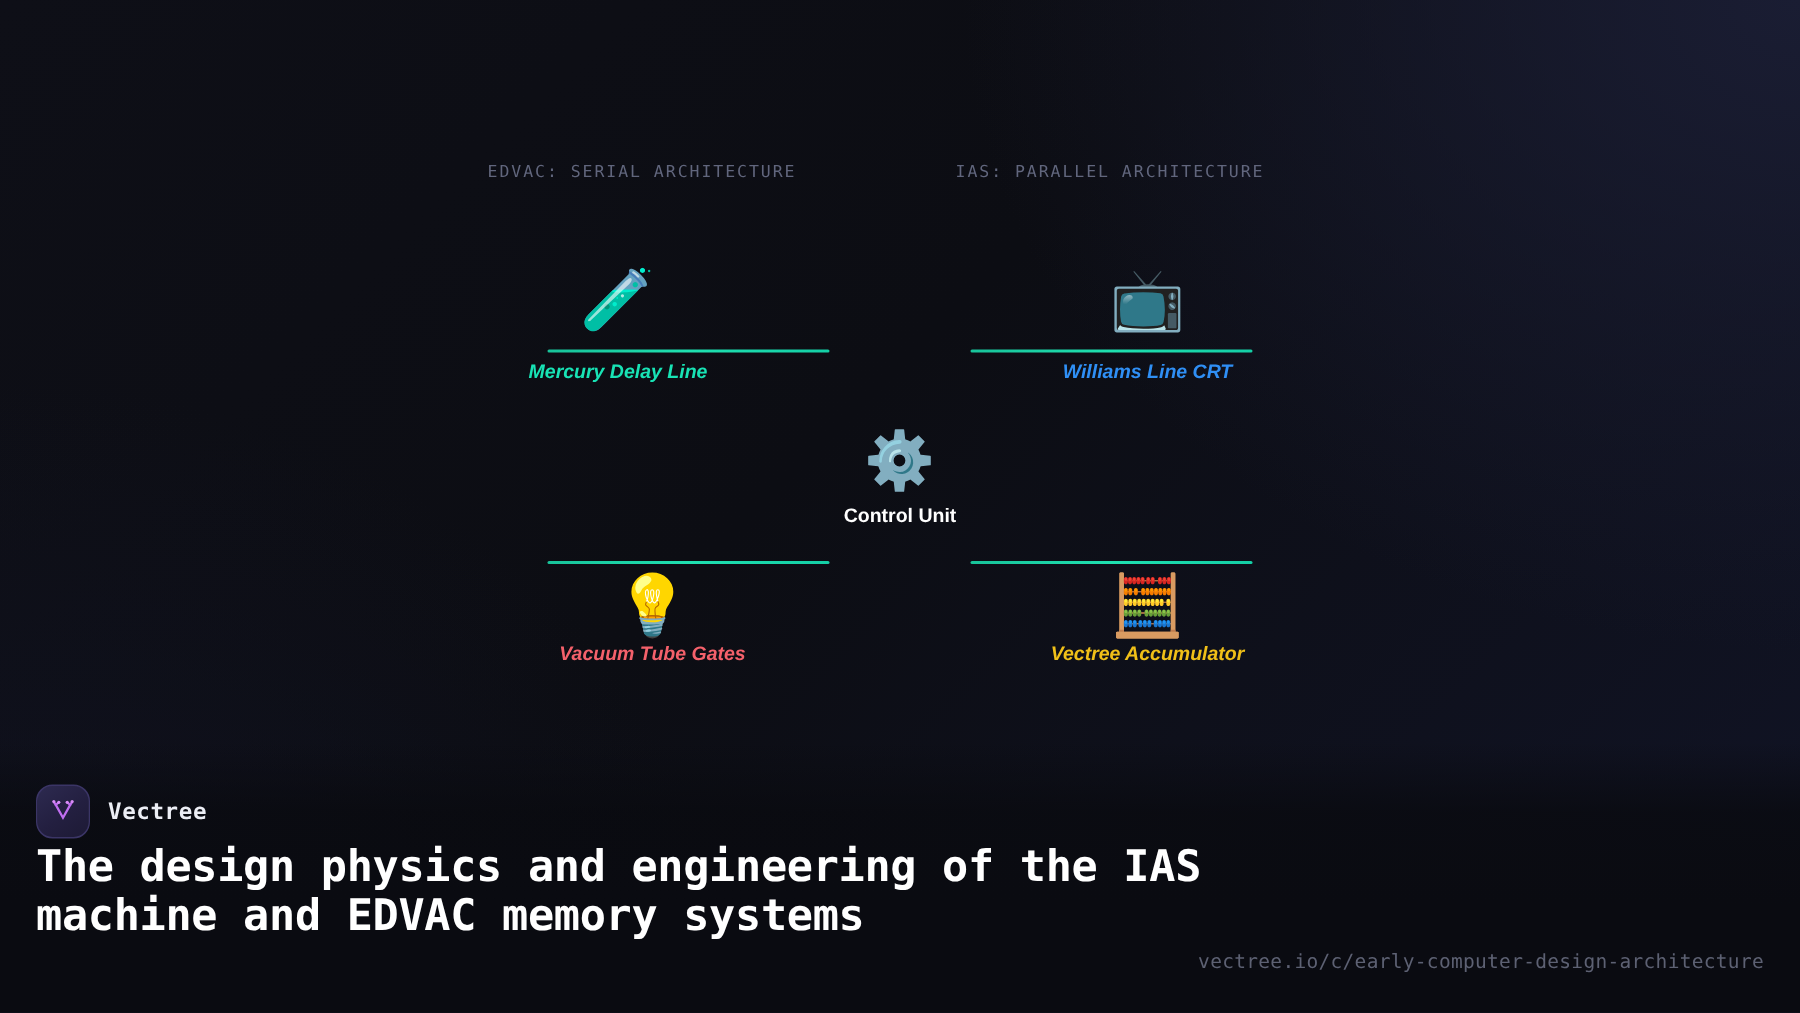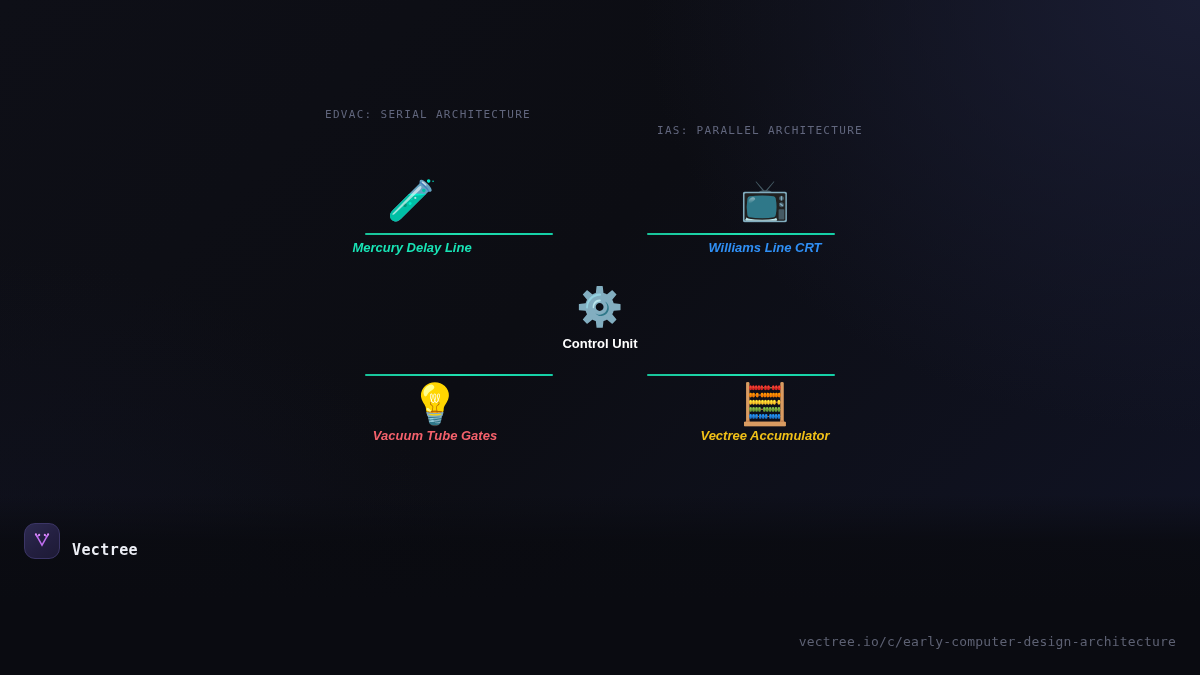--- a/index.html
+++ b/index.html
@@ -37,21 +37,21 @@
 
   .col-header {
     position: absolute;
     font-family: "DejaVu Sans Mono", "Liberation Mono", monospace;
     font-size: 11px;
     letter-spacing: 1.3px;
     color: #61667d;
     white-space: nowrap;
   }
   .col-header.left  { left: 325px; top: 108px; }
-  .col-header.right { left: 657px; top: 108px; margin-top: 16px; }
+  .col-header.right { left: 637px; top: 108px; }
 
   
   .rail {
     position: absolute;
     height: 2px;
     border-radius: 2px;
     background: linear-gradient(90deg, #18c39a 0%, #1fe0b0 50%, #14cfa6 100%);
   }
   .rail.r-tl { left: 365px; top: 233px; width: 188px; }
   .rail.r-tr { left: 647px; top: 233px; width: 188px; }
@@ -106,21 +106,21 @@
     width: 1200px;
     height: 180px;
     background: linear-gradient(180deg, rgba(8,9,14,0.0) 0%, rgba(9,10,15,0.78) 26%, #0a0b11 60%, #0a0b11 100%);
   }
 
   #brand {
     position: absolute;
     left: 24px;
     top: 28px;
     display: flex;
-    align-items: flex-end;
+    align-items: center;
     gap: 12px;
   }
   #brand-mark {
     width: 34px;
     height: 34px;
     border-radius: 11px;
     background: linear-gradient(145deg, #2d2a50 0%, #231f40 55%, #1d1a35 100%);
     border: 1px solid #3b3566;
     display: flex;
     align-items: center;
@@ -217,18 +217,19 @@
             <circle cx="3.9" cy="3.4" r="1.05"></circle>
             <circle cx="7.2" cy="3.9" r="1.05"></circle>
             <circle cx="16.1" cy="3.4" r="1.05"></circle>
             <circle cx="12.8" cy="3.9" r="1.05"></circle>
           </g>
         </svg>
       </div>
       <span id="brand-name">Vectree</span>
     </div>
 
+    <div id="headline">The design physics and engineering of the IAS machine and EDVAC memory systems</div>
 
     <div id="url">vectree.io/c/early-computer-design-architecture</div>
 
   </div>
 
 </div>
 
 </body></html>

